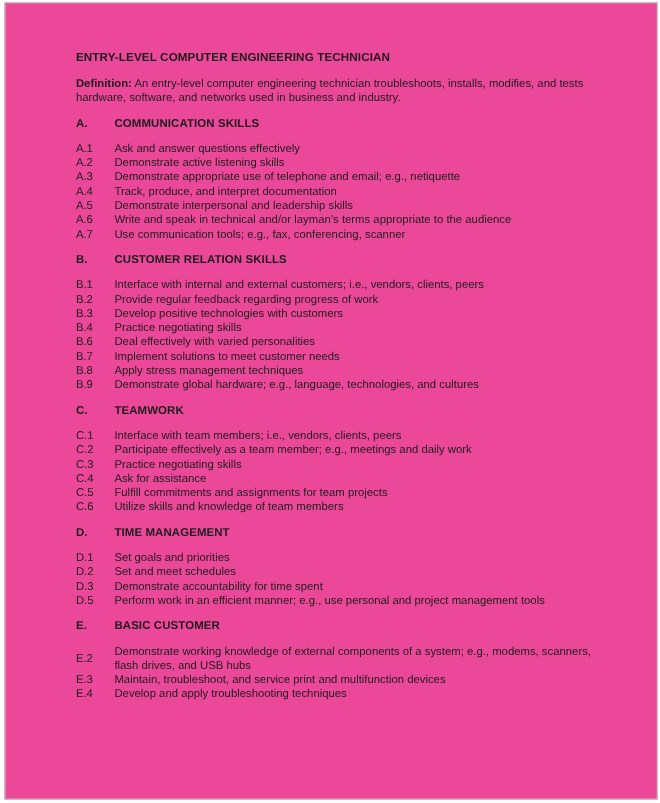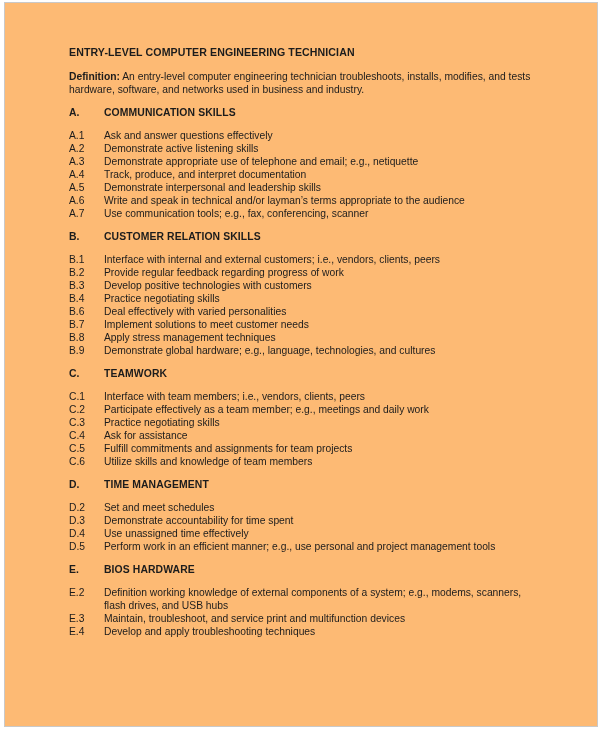--- a/index.html
+++ b/index.html
@@ -11,21 +11,21 @@
     overflow: hidden;
     font-family: "Liberation Sans", "DejaVu Sans", sans-serif;
   }
   .page-frame {
     position: absolute;
     left: 4px;
     top: 2px;
     right: 2px;
     bottom: 3px;
     border: 1px solid #c9c9c9;
-    background: #fdba74;
+    background: #ec4899;
     box-sizing: border-box;
   }
   .content {
     position: relative;
     padding: 43px 56px 0 64px;
     color: #1c1c1c;
     font-size: 10.3px;
     line-height: 13px;
   }
   .doc-title {
@@ -50,21 +50,21 @@
     font-weight: bold;
     font-size: 10.4px;
     letter-spacing: 0.1px;
   }
   .items {
     margin-top: 10px;
     max-width: 474px;
   }
   .row {
     display: flex;
-    align-items: flex-start;
+    align-items: center;
   }
   .row-num {
     flex: 0 0 35px;
     width: 35px;
   }
   .row-text {
     flex: 1 1 auto;
   }
 </style>
 </head>
@@ -210,53 +210,53 @@
   </div>
 </div>
   </div>
 
   <div class="section">
     <div class="section-head">
       <span class="row-num section-letter">D.</span>
       <span class="row-text section-heading">TIME MANAGEMENT</span>
     </div>
     <div class="items">
+  <div class="row">
+    <span class="row-num item-number">D.1</span>
+    <span class="row-text item-text">Set goals and priorities</span>
+  </div>
 
   <div class="row">
     <span class="row-num item-number">D.2</span>
     <span class="row-text item-text">Set and meet schedules</span>
   </div>
 
   <div class="row">
     <span class="row-num item-number">D.3</span>
     <span class="row-text item-text">Demonstrate accountability for time spent</span>
   </div>
 
-  <div class="row">
-    <span class="row-num item-number">D.4</span>
-    <span class="row-text item-text">Use unassigned time effectively</span>
-  </div>
 
   <div class="row">
     <span class="row-num item-number">D.5</span>
     <span class="row-text item-text">Perform work in an efficient manner; e.g., use personal and project management tools</span>
   </div>
 </div>
   </div>
 
   <div class="section">
     <div class="section-head">
       <span class="row-num section-letter">E.</span>
-      <span class="row-text section-heading">BIOS HARDWARE</span>
+      <span class="row-text section-heading">BASIC CUSTOMER</span>
     </div>
     <div class="items">
 
   <div class="row">
     <span class="row-num item-number">E.2</span>
-    <span class="row-text item-text">Definition working knowledge of external components of a system; e.g., modems, scanners, flash drives, and USB hubs</span>
+    <span class="row-text item-text">Demonstrate working knowledge of external components of a system; e.g., modems, scanners, flash drives, and USB hubs</span>
   </div>
 
   <div class="row">
     <span class="row-num item-number">E.3</span>
     <span class="row-text item-text">Maintain, troubleshoot, and service print and multifunction devices</span>
   </div>
 
   <div class="row">
     <span class="row-num item-number">E.4</span>
     <span class="row-text item-text">Develop and apply troubleshooting techniques</span>

